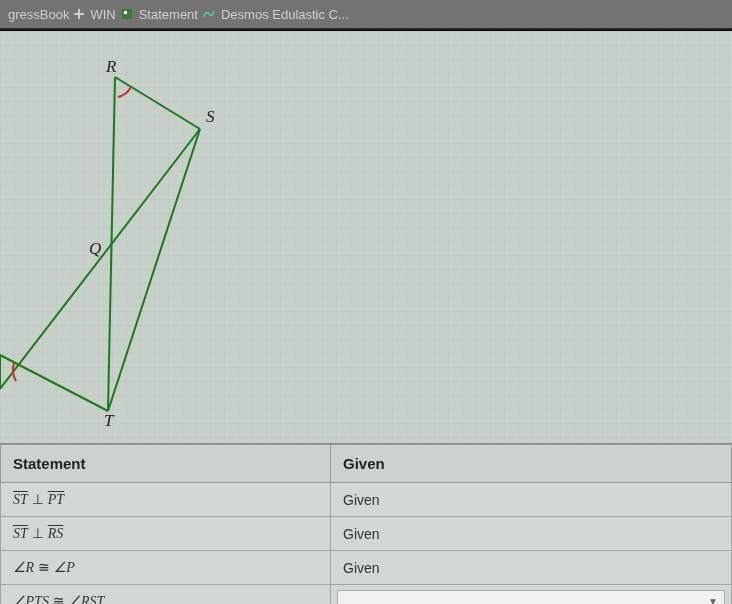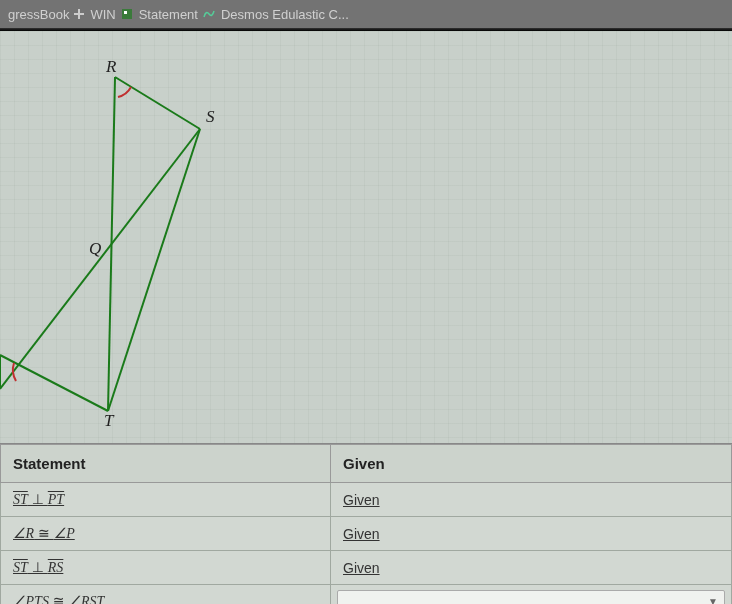--- a/index.html
+++ b/index.html
@@ -67,21 +67,20 @@
       border: 1px solid #999;
       color: #222;
     }
     .proof-table td {
       padding: 8px 12px;
       border: 1px solid #a0a8a0;
       font-size: 14px;
       color: #333;
       background: #d2d8d2;
       vertical-align: middle;
-      text-decoration: underline;
     }
     .stmt-col { width: 330px; }
     .overline {
       text-decoration: overline;
       font-style: italic;
       font-family: "Times New Roman", serif;
     }
     .mathit {
       font-style: italic;
       font-family: "Times New Roman", serif;
@@ -165,27 +164,27 @@
   </thead>
   <tbody>
     <tr>
       <td>
         <span class="overline">ST</span><span class="perp"> ⊥ </span><span class="overline">PT</span>
       </td>
       <td>Given</td>
     </tr>
     <tr>
       <td>
-        <span class="mathit">∠R</span><span> ≅ </span><span class="mathit">∠P</span>
+        <span class="overline">ST</span><span class="perp"> ⊥ </span><span class="overline">RS</span>
       </td>
       <td>Given</td>
     </tr>
     <tr>
       <td>
-        <span class="overline">ST</span><span class="perp"> ⊥ </span><span class="overline">RS</span>
+        <span class="mathit">∠R</span><span> ≅ </span><span class="mathit">∠P</span>
       </td>
       <td>Given</td>
     </tr>
     <tr>
       <td>
         <span class="mathit">∠PTS</span><span> ≅ </span><span class="mathit">∠RST</span>
       </td>
       <td style="padding:4px 6px;">
         <div class="dropdown">
           <span style="color:#666;font-size:10px;">▼</span>

